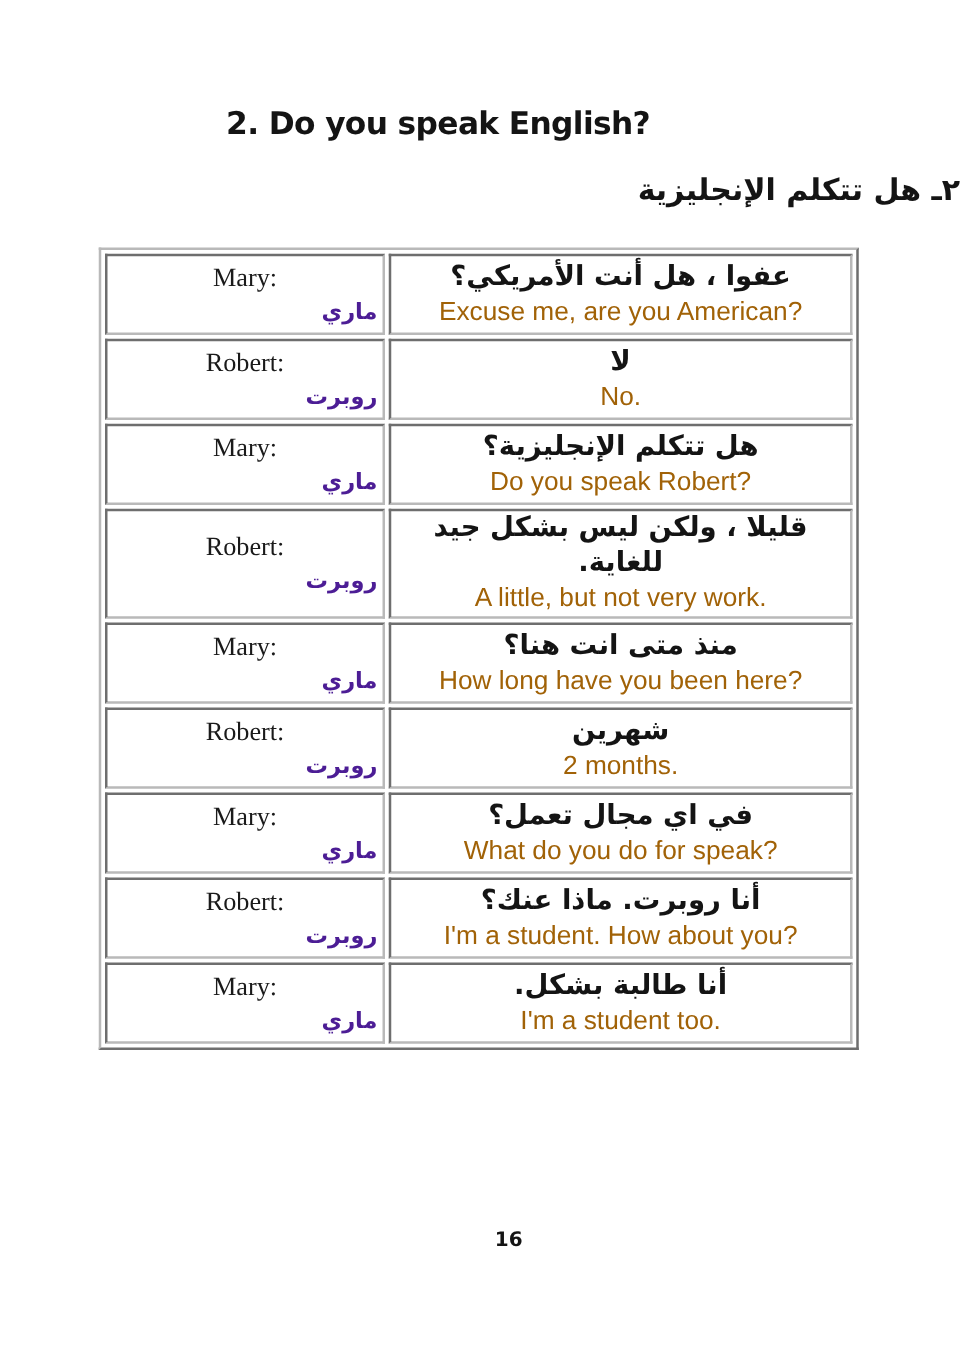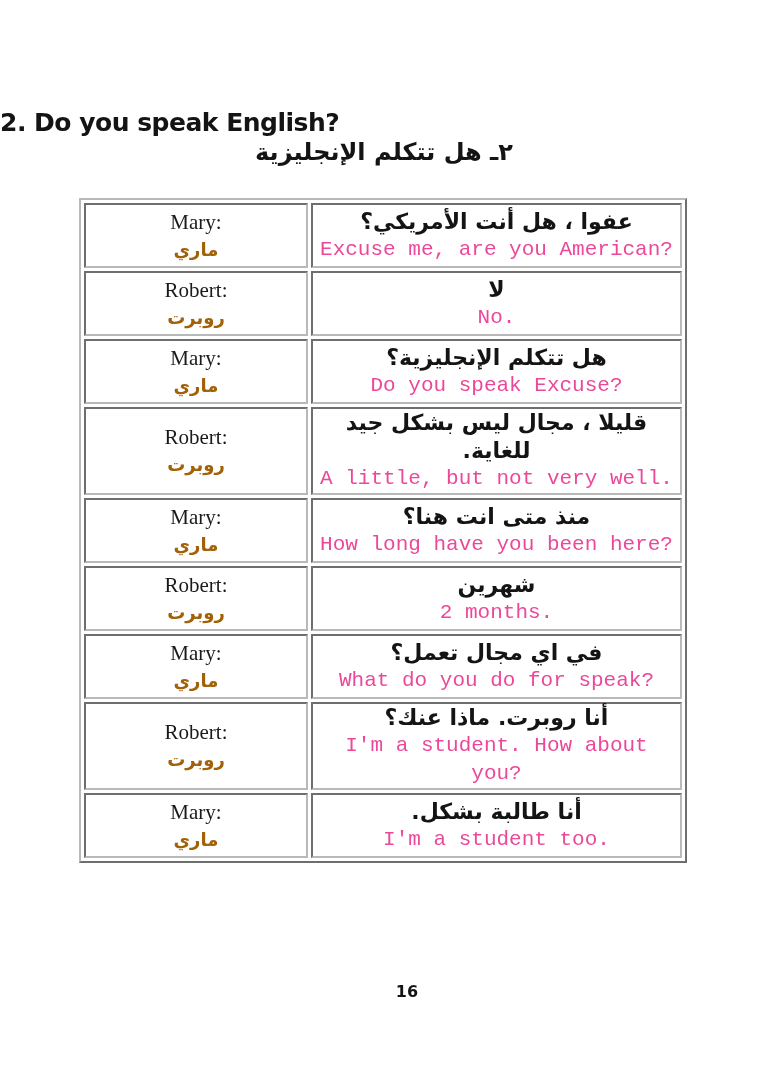--- a/index.html
+++ b/index.html
@@ -12,34 +12,33 @@
       height: 1088px;
       position: relative;
       overflow: hidden;
       color: #111111;
     }
     .title-en {
       position: absolute;
       top: 84px;
       left: 0;
       width: 701px;
-      text-align: left;
+      text-align: center;
       font-family: "DejaVu Sans", sans-serif;
       font-weight: bold;
       font-size: 25px;
       letter-spacing: -0.5px;
       color: #141414;
-      margin-top: 24px;
     }
     .title-ar {
       position: absolute;
       top: 138px;
       left: 0;
       width: 768px;
-      text-align: center;
+      text-align: right;
       font-family: "DejaVu Sans", sans-serif;
       font-weight: bold;
       font-size: 24px;
       color: #141414;
     }
     .dialog-table {
       position: absolute;
       left: 79px;
       top: 198px;
       width: 608px;
@@ -66,36 +65,37 @@
       font-size: 21px;
       line-height: 28px;
       color: #1a1a1a;
     }
     .speaker-ar {
       display: block;
       font-family: "DejaVu Sans", sans-serif;
       font-weight: bold;
       font-size: 18px;
       line-height: 28px;
+      color: #4c1d95;
+      text-align: right;
+    }
+    .line-ar {
+      display: block;
+      font-family: "DejaVu Sans", sans-serif;
+      font-weight: bold;
+      font-size: 22px;
+      line-height: 28px;
+      color: #141414;
+    }
+    .line-en {
+      display: block;
+      font-family: Liberation Sans, sans-serif;
+      font-size: 21px;
+      line-height: 28px;
       color: #a16207;
-    }
-    .line-ar {
-      display: block;
-      font-family: "DejaVu Sans", sans-serif;
-      font-weight: bold;
-      font-size: 22px;
-      line-height: 28px;
-      color: #141414;
-    }
-    .line-en {
-      display: block;
-      font-family: Liberation Mono, monospace;
-      font-size: 21px;
-      line-height: 28px;
-      color: #ec4899;
     }
     .page-number {
       position: absolute;
       top: 982px;
       left: 0;
       width: 768px;
       text-align: center;
       font-family: "DejaVu Sans", sans-serif;
       font-weight: bold;
       font-size: 16px;
@@ -135,31 +135,31 @@
         <span class="line-en">No.</span>
       </td>
     </tr>
     <tr>
       <td>
         <span class="speaker-en">Mary:</span>
         <span class="speaker-ar" dir="rtl">ماري</span>
       </td>
       <td>
         <span class="line-ar" dir="rtl">هل تتكلم الإنجليزية؟</span>
-        <span class="line-en">Do you speak Excuse?</span>
-      </td>
-    </tr>
-    <tr>
-      <td>
-        <span class="speaker-en">Robert:</span>
-        <span class="speaker-ar" dir="rtl">روبرت</span>
-      </td>
-      <td>
-        <span class="line-ar" dir="rtl">قليلا ، مجال ليس بشكل جيد للغاية.</span>
-        <span class="line-en">A little, but not very well.</span>
+        <span class="line-en">Do you speak Robert?</span>
+      </td>
+    </tr>
+    <tr>
+      <td>
+        <span class="speaker-en">Robert:</span>
+        <span class="speaker-ar" dir="rtl">روبرت</span>
+      </td>
+      <td>
+        <span class="line-ar" dir="rtl">قليلا ، ولكن ليس بشكل جيد للغاية.</span>
+        <span class="line-en">A little, but not very work.</span>
       </td>
     </tr>
     <tr>
       <td>
         <span class="speaker-en">Mary:</span>
         <span class="speaker-ar" dir="rtl">ماري</span>
       </td>
       <td>
         <span class="line-ar" dir="rtl">منذ متى انت هنا؟</span>
         <span class="line-en">How long have you been here?</span>

